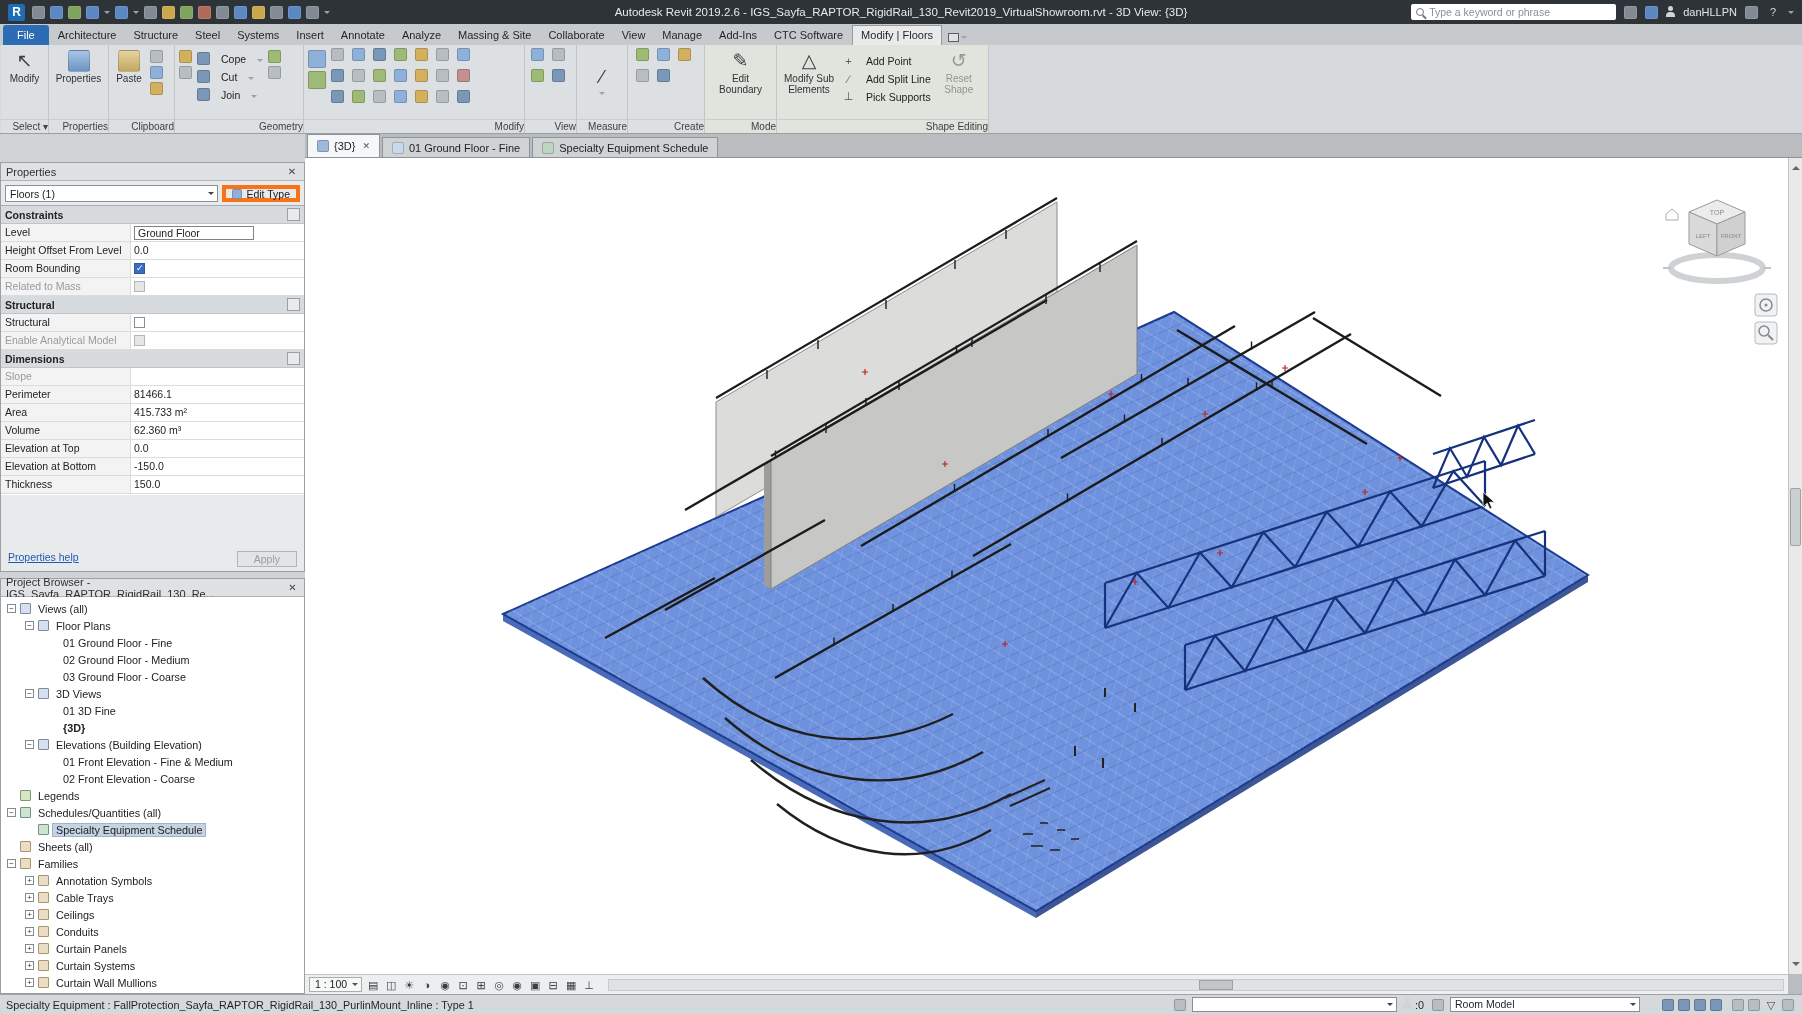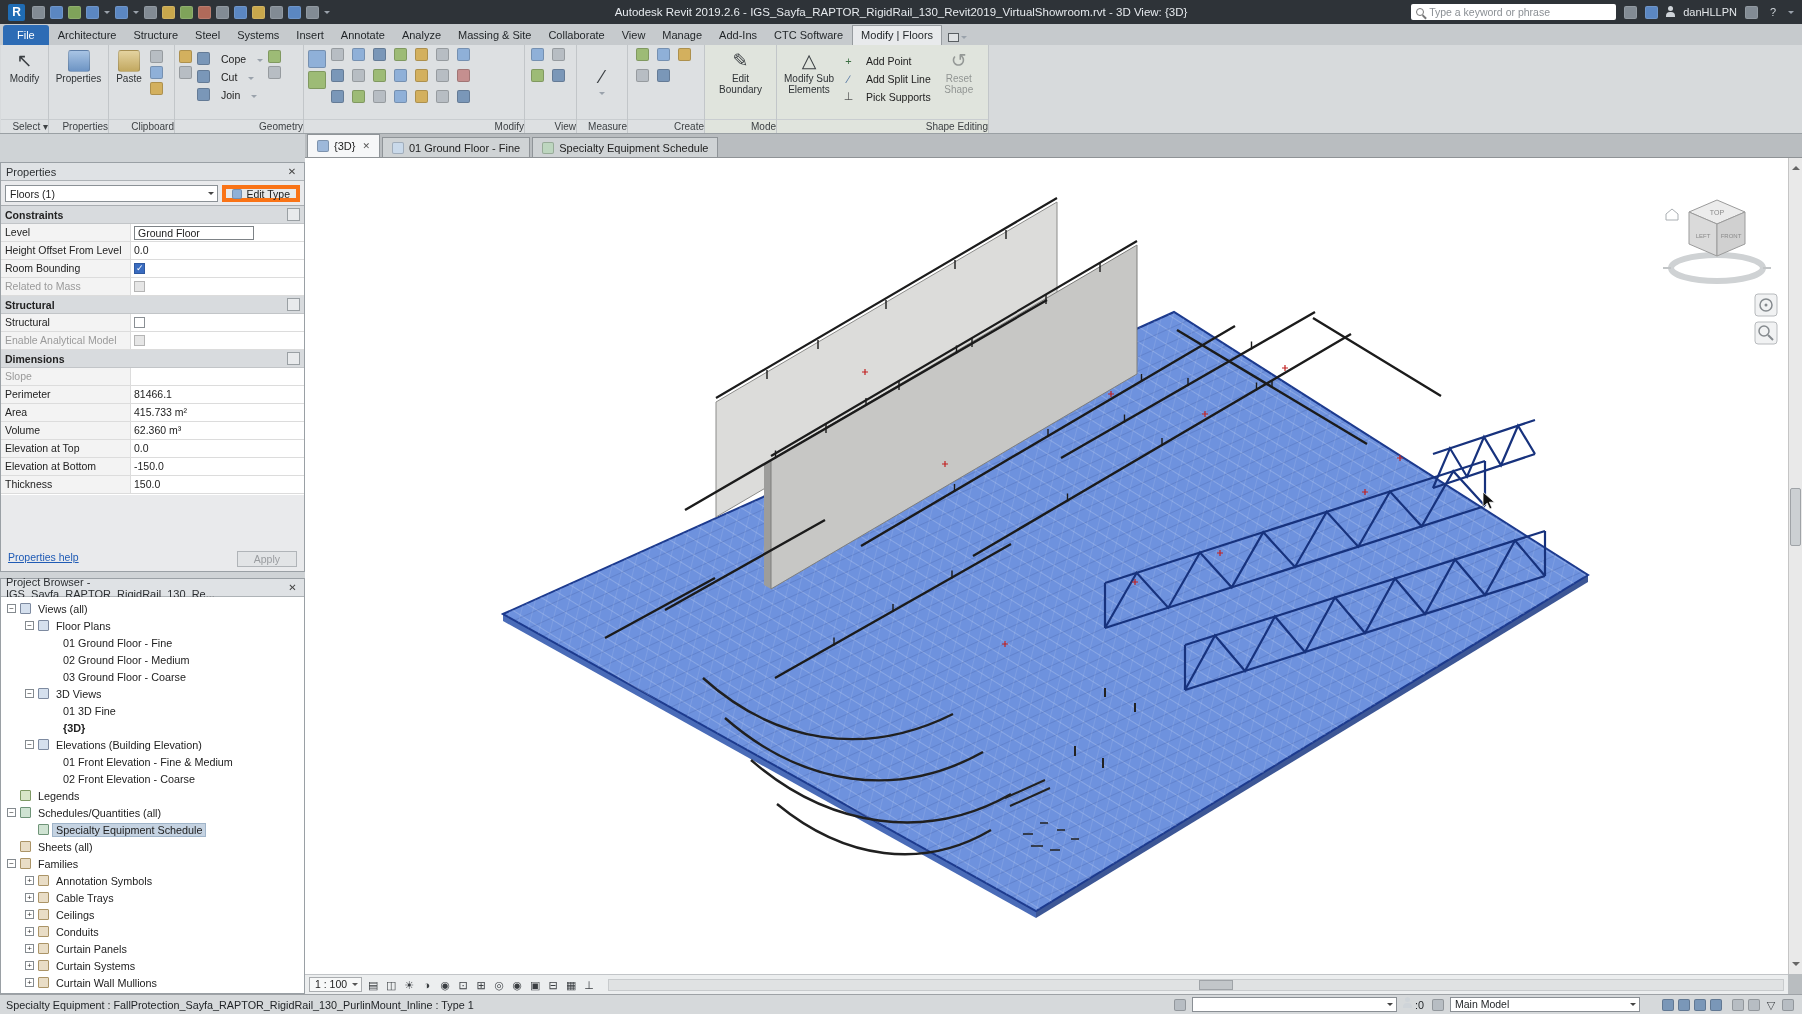--- a/index.html
+++ b/index.html
@@ -715,21 +715,21 @@
   </div>
 
   <div class="status">
     <span class="stxt">Specialty Equipment : FallProtection_Sayfa_RAPTOR_RigidRail_130_PurlinMount_Inline : Type 1</span>
     <div class="sspacer"></div>
     <span class="sic c4"></span>
     <div class="scombo" style="margin:0 6px"></div>
     <span class="person" style="margin-top:0"></span>
     <span style="margin:0 8px 0 3px">:0</span>
     <span class="sic c4"></span>
-    <div class="scombo w190" style="margin:0 6px"><span>Main Model</span></div>
+    <div class="scombo w190" style="margin:0 6px"><span>Room Model</span></div>
     <div class="sgap"></div>
     <span class="sic c5" style="margin-right:4px"></span>
     <span class="sic c5" style="margin-right:4px"></span>
     <span class="sic c5" style="margin-right:4px"></span>
     <span class="sic c5" style="margin-right:10px"></span>
     <span class="sic c4" style="margin-right:4px"></span>
     <span class="sic c4" style="margin-right:4px"></span>
     <span class="vci" style="margin-right:4px">▽</span>
     <span class="sic c4" style="margin-right:8px"></span>
   </div>

